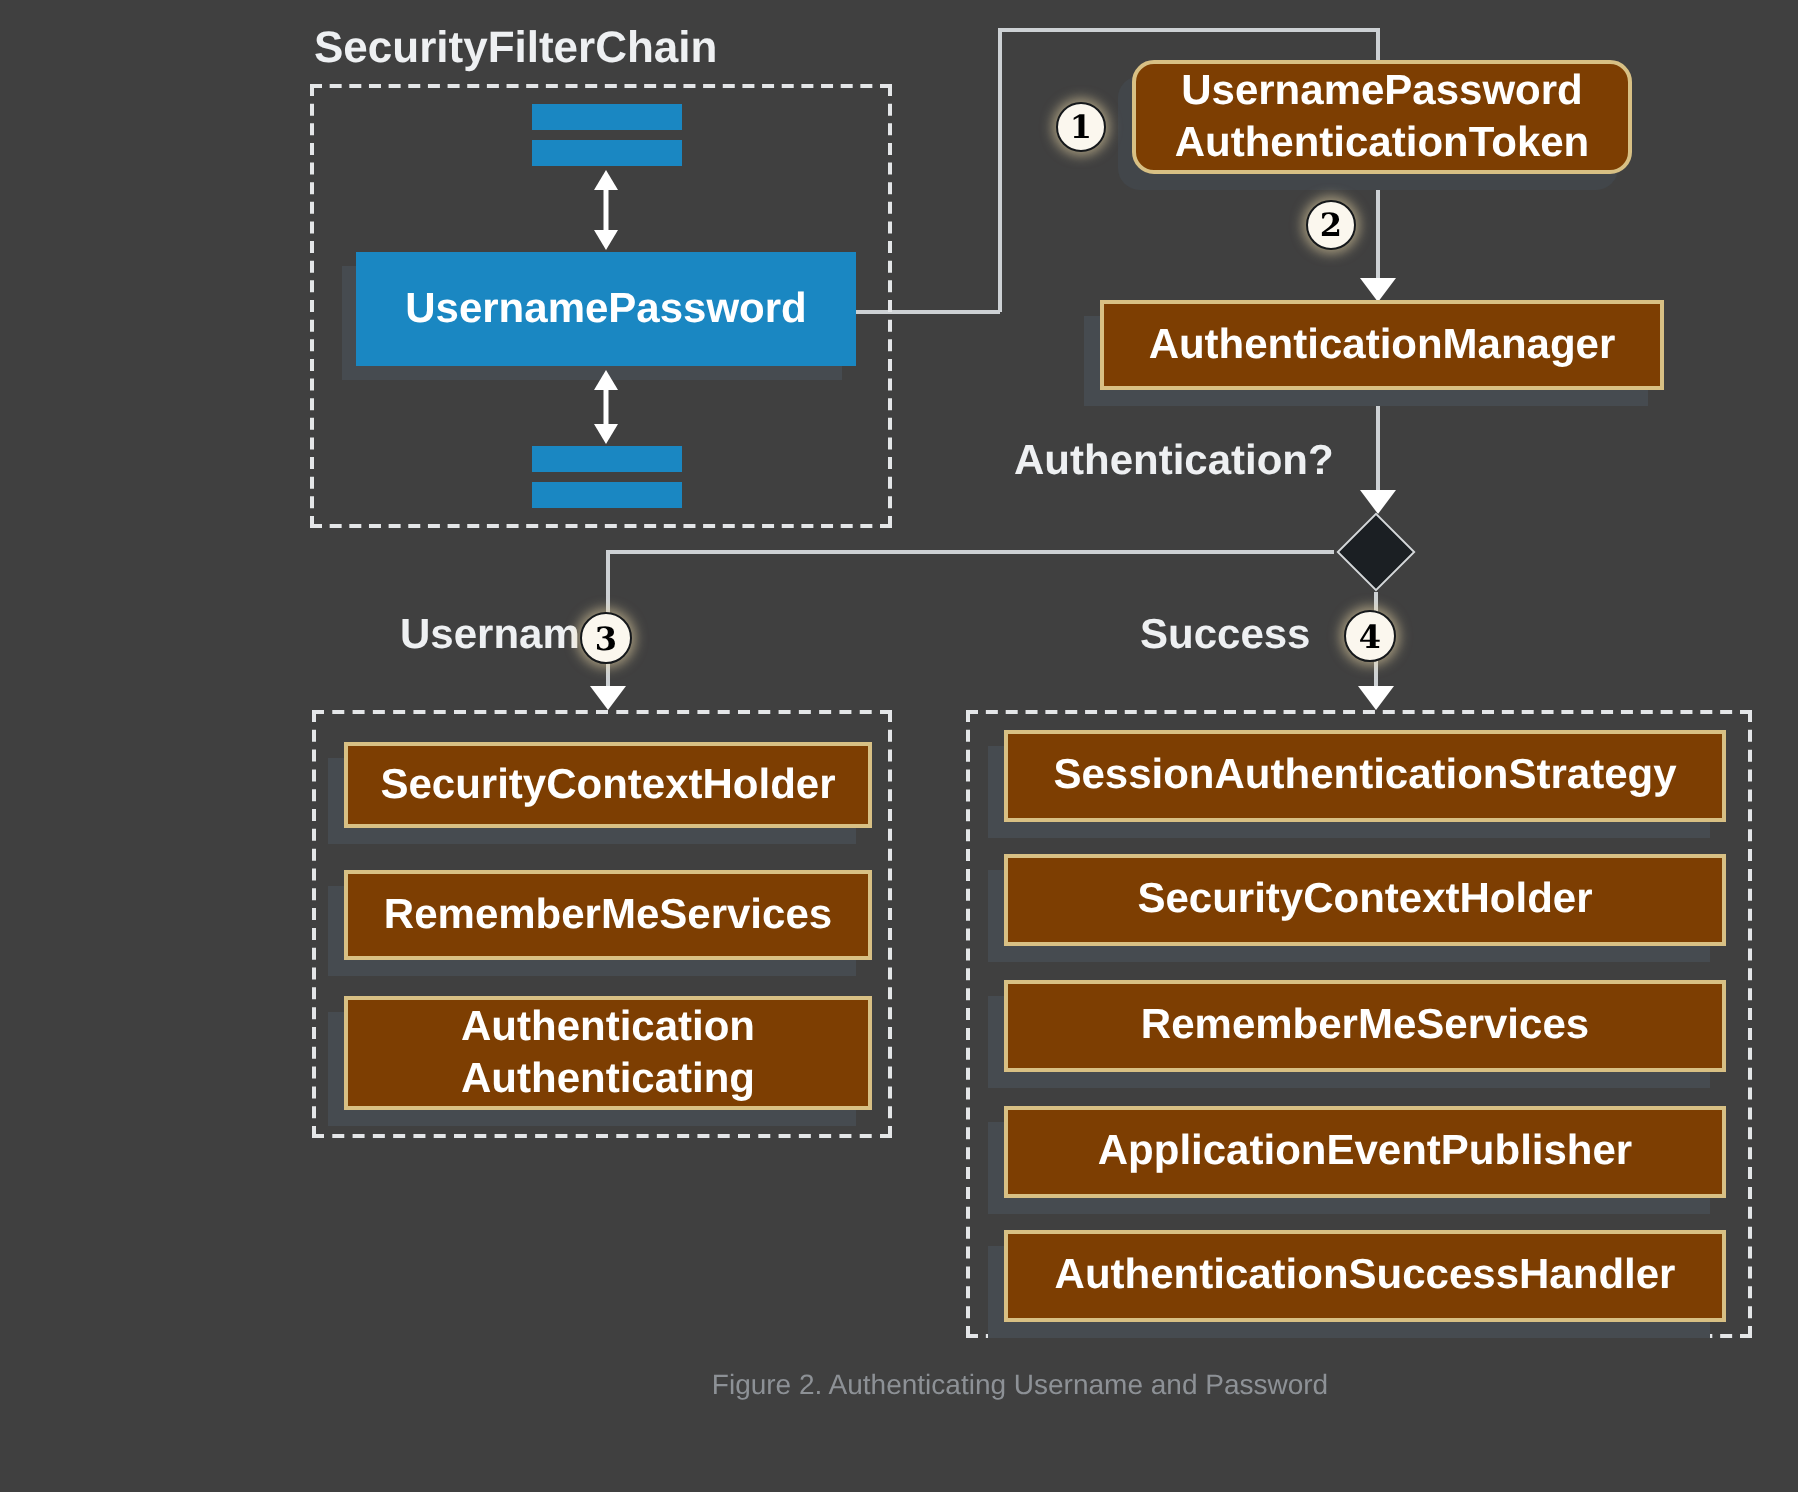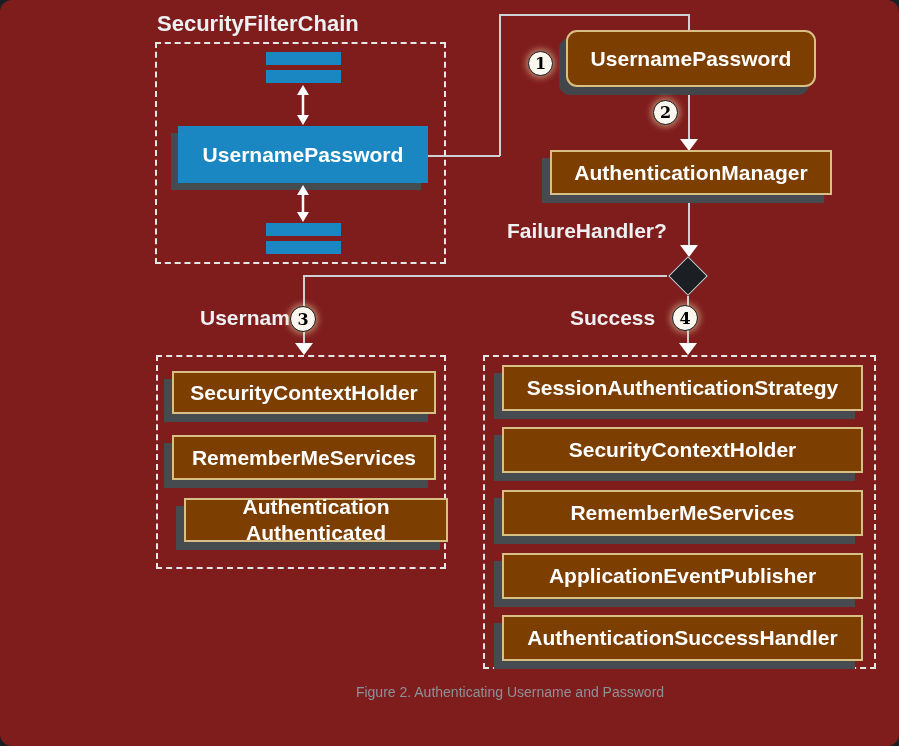--- a/index.html
+++ b/index.html
@@ -1,17 +1,17 @@
 <!DOCTYPE html>
 <html><head>
 <meta charset="utf-8">
 <style>
   html,body{margin:0;padding:0;background:#1b1f23;}
-  #page{position:relative;width:899px;height:746px;background:#7f1d1d;overflow:hidden;
-        font-family:"Liberation Sans",sans-serif;border-radius:12px;}
+  #page{position:relative;width:899px;height:746px;background:#404040;overflow:hidden;
+        font-family:"Liberation Sans",sans-serif;}
   .lbl{position:absolute;color:#eef0f2;font-weight:bold;font-size:21px;white-space:nowrap;}
   .dashedbox{position:absolute;border:2px dashed #e4e6e8;box-sizing:border-box;}
   .hline,.vline{position:absolute;background:#cdd1d4;}
   .bar{position:absolute;background:#1a87c2;}
   .bluebox{position:absolute;background:#1a87c2;box-shadow:-7px 7px 0 #464b50;
            color:#fff;font-weight:bold;font-size:21px;line-height:26px;text-align:center;
            display:flex;flex-direction:column;justify-content:center;box-sizing:border-box;}
   .node{position:absolute;background:#7d3e02;border:2px solid #d8c084;box-shadow:-8px 8px 0 #464b50;
         color:#fff;font-weight:bold;font-size:21px;line-height:26px;text-align:center;
         display:flex;flex-direction:column;justify-content:center;box-sizing:border-box;}
@@ -71,47 +71,48 @@
     <line x1="11" y1="9" x2="11" y2="30" stroke="#ffffff" stroke-width="2.5"></line>
     <path d="M11 1 L5 11 L17 11 Z" fill="#ffffff"></path>
     <path d="M11 38 L5 28 L17 28 Z" fill="#ffffff"></path>
   </svg>
 
   <div class="bar" style="left:266px;top:223px;width:75px;height:13px;"></div>
   <div class="bar" style="left:266px;top:241px;width:75px;height:13px;"></div>
 
   <div class="node rounded" style="left:566px;top:30px;width:250px;height:57px;">
     <span>UsernamePassword</span>
+    <span>AuthenticationToken</span>
   </div>
 
   <div class="step" style="left:528px;top:51px;">1</div>
   <div class="step" style="left:653px;top:100px;">2</div>
 
   <div class="node" style="left:550px;top:150px;width:282px;height:45px;">
     <span>AuthenticationManager</span>
   </div>
 
-  <div class="lbl" style="left:507px;top:219px;">FailureHandler?</div>
+  <div class="lbl" style="left:507px;top:219px;">Authentication?</div>
 
   <div class="lbl" style="left:200px;top:306px;">Username</div>
   <div class="step" style="left:290px;top:306px;width:24px;height:24px;">3</div>
 
   <div class="lbl" style="left:570px;top:306px;">Success</div>
   <div class="step" style="left:672px;top:305px;width:24px;height:24px;">4</div>
 
   <div class="dashedbox" style="left:156px;top:355px;width:290px;height:214px;"></div>
   <div class="node" style="left:172px;top:371px;width:264px;height:43px;">
     <span>SecurityContextHolder</span>
   </div>
   <div class="node" style="left:172px;top:435px;width:264px;height:45px;">
     <span>RememberMeServices</span>
   </div>
-  <div class="node" style="left:184px;top:498px;width:264px;height:44px;">
+  <div class="node" style="left:172px;top:498px;width:264px;height:57px;">
     <span>Authentication</span>
-    <span>Authenticated</span>
+    <span>Authenticating</span>
   </div>
 
   <div class="dashedbox" style="left:483px;top:355px;width:393px;height:314px;"></div>
   <div class="node" style="left:502px;top:365px;width:361px;height:46px;">
     <span>SessionAuthenticationStrategy</span>
   </div>
   <div class="node" style="left:502px;top:427px;width:361px;height:46px;">
     <span>SecurityContextHolder</span>
   </div>
   <div class="node" style="left:502px;top:490px;width:361px;height:46px;">

